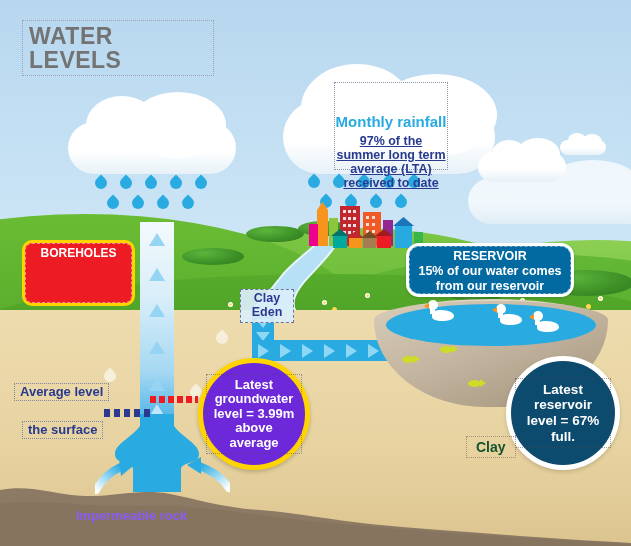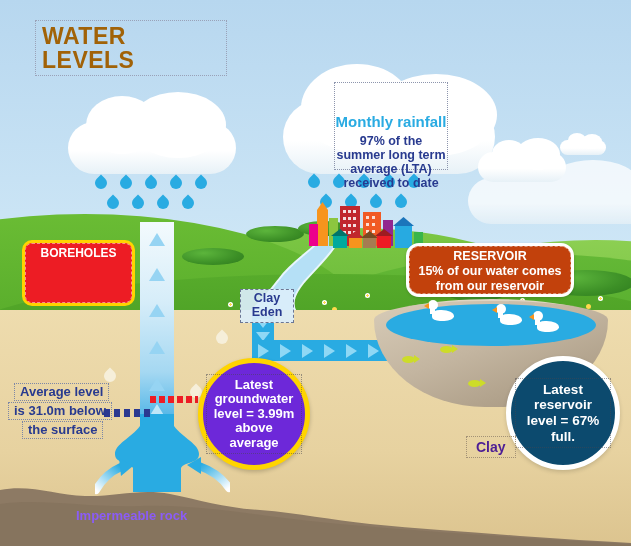--- a/index.html
+++ b/index.html
@@ -80,54 +80,54 @@
   .duck .body{position:absolute;left:4px;top:10px;width:22px;height:11px;background:#fff;border-radius:45% 70% 55% 45%;}
   .duck .head{position:absolute;left:0;top:0;width:10px;height:10px;background:#fff;border-radius:50%;}
   .duck .neck{position:absolute;left:2px;top:5px;width:5px;height:9px;background:#fff;}
   .duck .beak{position:absolute;left:-4px;top:3px;width:0;height:0;border-top:3px solid transparent;
               border-bottom:3px solid transparent;border-right:5px solid #f7941d;}
   .fish{position:absolute;width:13px;height:7px;background:#cddc29;border-radius:50%;}
   .fish::after{content:"";position:absolute;right:-5px;top:-1px;width:0;height:0;
                border-top:4px solid transparent;border-bottom:4px solid transparent;border-left:6px solid #cddc29;}
 
   
-  .title-box{position:absolute;left:35px;top:20px;width:192px;height:56px;border:1px dotted #9aa2b8;
-             color:#a16207;padding:3px 6px;}
+  .title-box{position:absolute;left:22px;top:20px;width:192px;height:56px;border:1px dotted #9aa2b8;
+             color:#737373;padding:3px 6px;}
   .title-box .h{font-size:23px;letter-spacing:.5px;line-height:1.05;}
   .title-box .s{font-size:13.5px;line-height:1.2;}
   .rain-box{position:absolute;left:334px;top:82px;width:114px;height:88px;border:1px dotted #8d95ad;
             text-align:center;padding-top:2px;}
   .rain-box .h{font-size:15px;color:#29abe2;line-height:1.15;margin-top:28px;}
-  .rain-box .b{font-size:12.5px;color:#283a8f;line-height:1.12;margin-top:4px;}
+  .rain-box .b{font-size:12.5px;color:#283a8f;line-height:1.12;margin-top:4px;text-decoration:underline;}
   .boreholes-box{position:absolute;left:22px;top:240px;width:113px;height:66px;background:#ed1c24;
                  border:3px solid #ffd400;border-radius:10px;color:#fff;text-align:center;
                  font-size:12px;line-height:1.18;padding-top:3px;
                  outline:1px dashed rgba(255,255,255,.5);outline-offset:-4px;}
-  .reservoir-box{position:absolute;left:406px;top:243px;width:168px;height:54px;background:#c2410c;
+  .reservoir-box{position:absolute;left:406px;top:243px;width:168px;height:54px;background:#0369a1;
                  border:3px solid #fff;border-radius:13px;color:#fff;text-align:center;
                  font-size:12.5px;line-height:1.2;padding-top:3px;
                  outline:1px dashed rgba(255,255,255,.45);outline-offset:-4px;
                  box-shadow:0 1px 3px rgba(0,0,0,.15);}
   .river-label{position:absolute;left:240px;top:289px;width:54px;height:34px;background:rgba(219,238,250,.92);
                border:1px dashed #6b7694;color:#283a8f;font-size:12.5px;line-height:1.1;
                text-align:center;padding-top:2px;}
   .gw-circle{position:absolute;left:198px;top:358px;width:112px;height:112px;border-radius:50%;
              background:#6d28d9;border:5px solid #ffd400;color:#fff;display:flex;
              align-items:center;justify-content:center;text-align:center;
              font-size:13px;line-height:1.12;box-shadow:0 2px 4px rgba(0,0,0,.2);}
   .res-circle{position:absolute;left:506px;top:356px;width:114px;height:114px;border-radius:50%;
               background:#0c4a6e;border:5px solid #fff;color:#fff;display:flex;
               align-items:center;justify-content:center;text-align:center;
               font-size:13.5px;line-height:1.15;box-shadow:0 2px 4px rgba(0,0,0,.15);}
   .inner-dash{border:1px dotted rgba(70,70,80,.5);padding:3px 4px;display:inline-block;}
   .avg-line{position:absolute;border:1px dotted #7d87a6;color:#283a8f;font-size:13px;
             line-height:1.1;padding:1px 5px;white-space:nowrap;}
   .aquifers-box{position:absolute;left:36px;top:443px;width:122px;height:58px;border:1px dotted #7d87a6;
                 color:#29abe2;font-size:12.5px;line-height:1.18;padding:3px 6px;}
-  .clay-label{position:absolute;left:466px;top:436px;border:1px dotted #a39276;color:#4c1d95;
+  .clay-label{position:absolute;left:466px;top:436px;border:1px dotted #a39276;color:#14532d;
               font-size:14px;padding:2px 9px;}
 </style>
 </head>
 <body>
 
 <div id="scene">
 
   <div class="sky"></div>
 
   <div class="cloud cloud-faint"></div>
@@ -336,19 +336,18 @@
 
   <div class="gw-circle">
     <span class="inner-dash" style="width:96px">Latest groundwater level = 3.99m above average</span>
   </div>
 
   <div class="res-circle">
     <span class="inner-dash" style="width:96px">Latest reservoir level = 67% full.</span>
   </div>
 
   <div class="avg-line" style="left:14px;top:383px">Average level</div>
-  <div class="avg-line" style="left:8px;top:402px">is 31.0m below</div>
   <div class="avg-line" style="left:22px;top:421px">the surface</div>
 
 
   <div class="clay-label">Clay</div>
 
 </div>
 
 </body></html>

